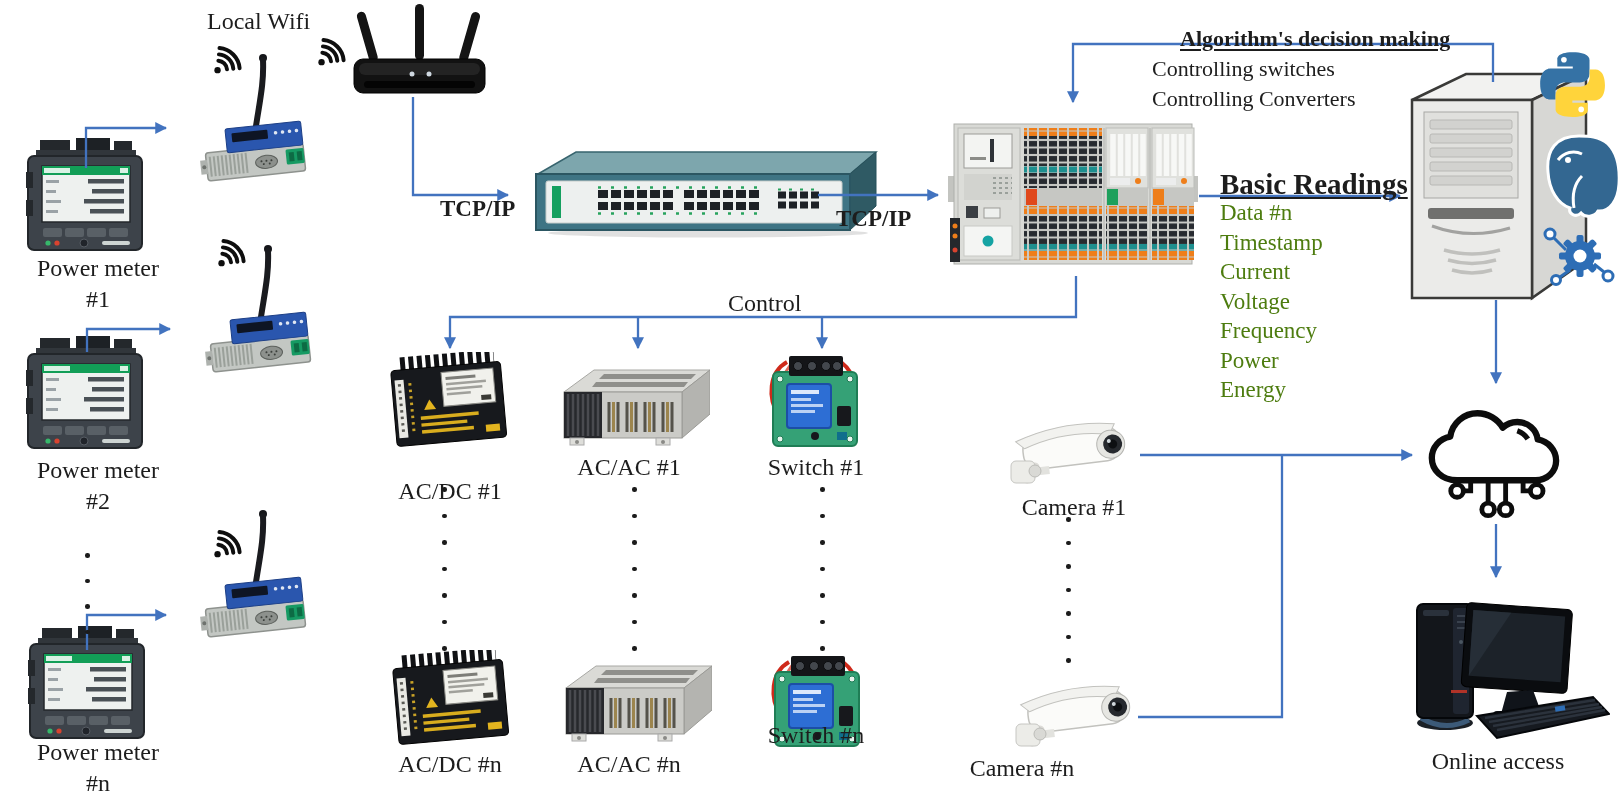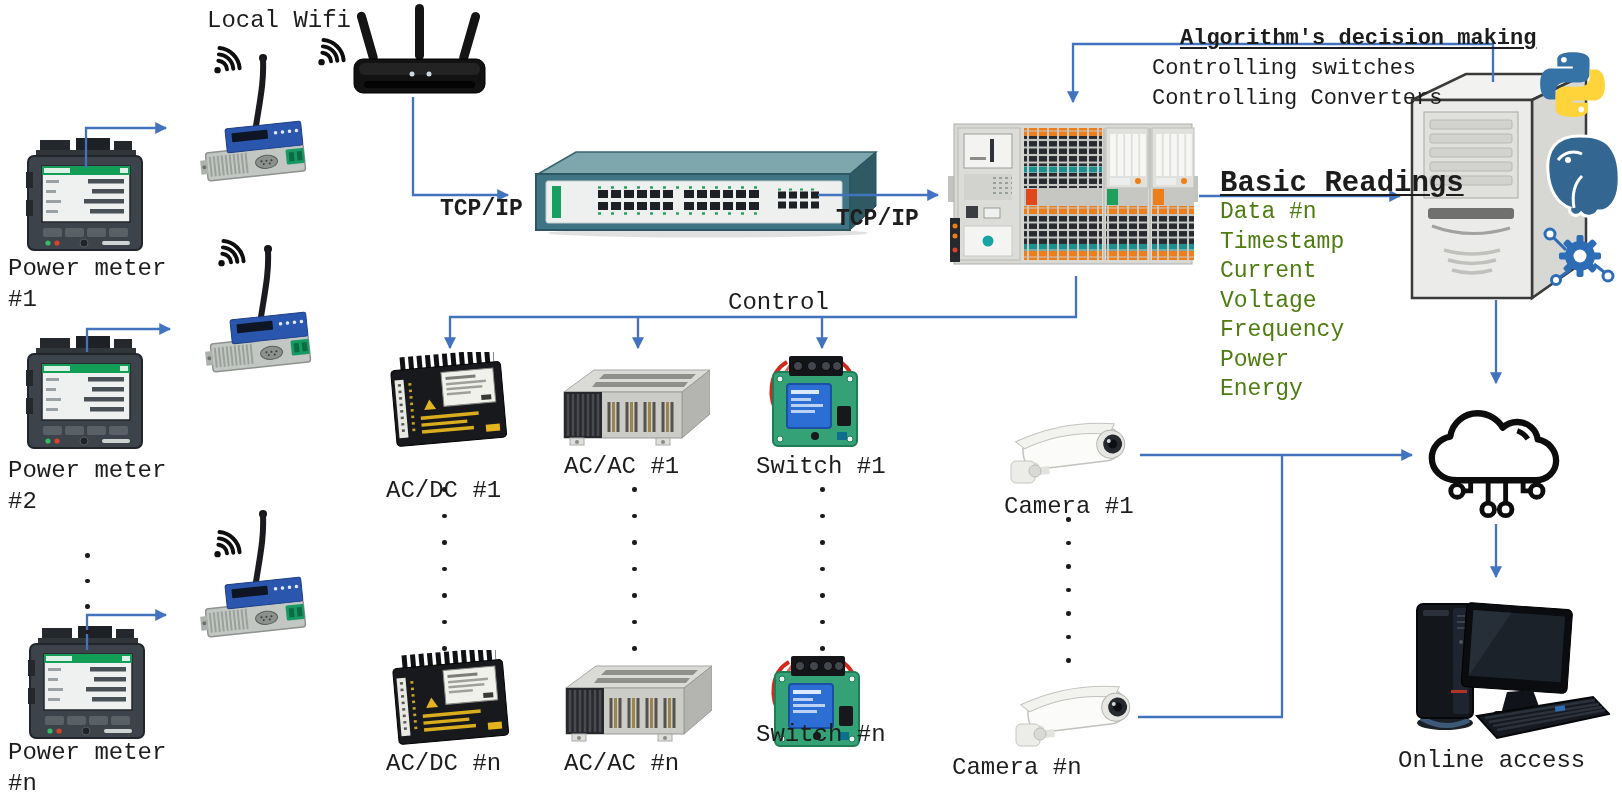--- a/index.html
+++ b/index.html
@@ -1,19 +1,19 @@
 <!DOCTYPE html>
 <html><head>
 <meta charset="utf-8">
 <style>
   html,body{margin:0;padding:0;background:#fff;}
   .canvas{position:relative;width:1622px;height:799px;background:#ffffff;overflow:hidden;
-          font-family:Liberation Mono, monospace;}
+          font-family:Liberation Serif, serif;}
   .lbl{position:absolute;color:#1d1d1d;font-size:24px;line-height:1.25;white-space:nowrap;}
-  .c{}
+  .c{text-align:center;}
   .blk{white-space:normal;}
   .bu{font-weight:700;text-decoration:underline;text-decoration-thickness:2px;text-underline-offset:3px;text-align:right;}
   .bold{font-weight:700;margin-top:47px;}
   .two>span{display:block;line-height:31px;}
   .dev{position:absolute;}
   .dots{position:absolute;display:flex;flex-direction:column;align-items:center;}
   .dots i{width:4.5px;height:4.5px;border-radius:50%;background:#1b1b1b;display:block;flex:none;}
   .readings-list div{font-size:23px;line-height:29.5px;color:#4d7c0f;}
 </style>
 </head>

